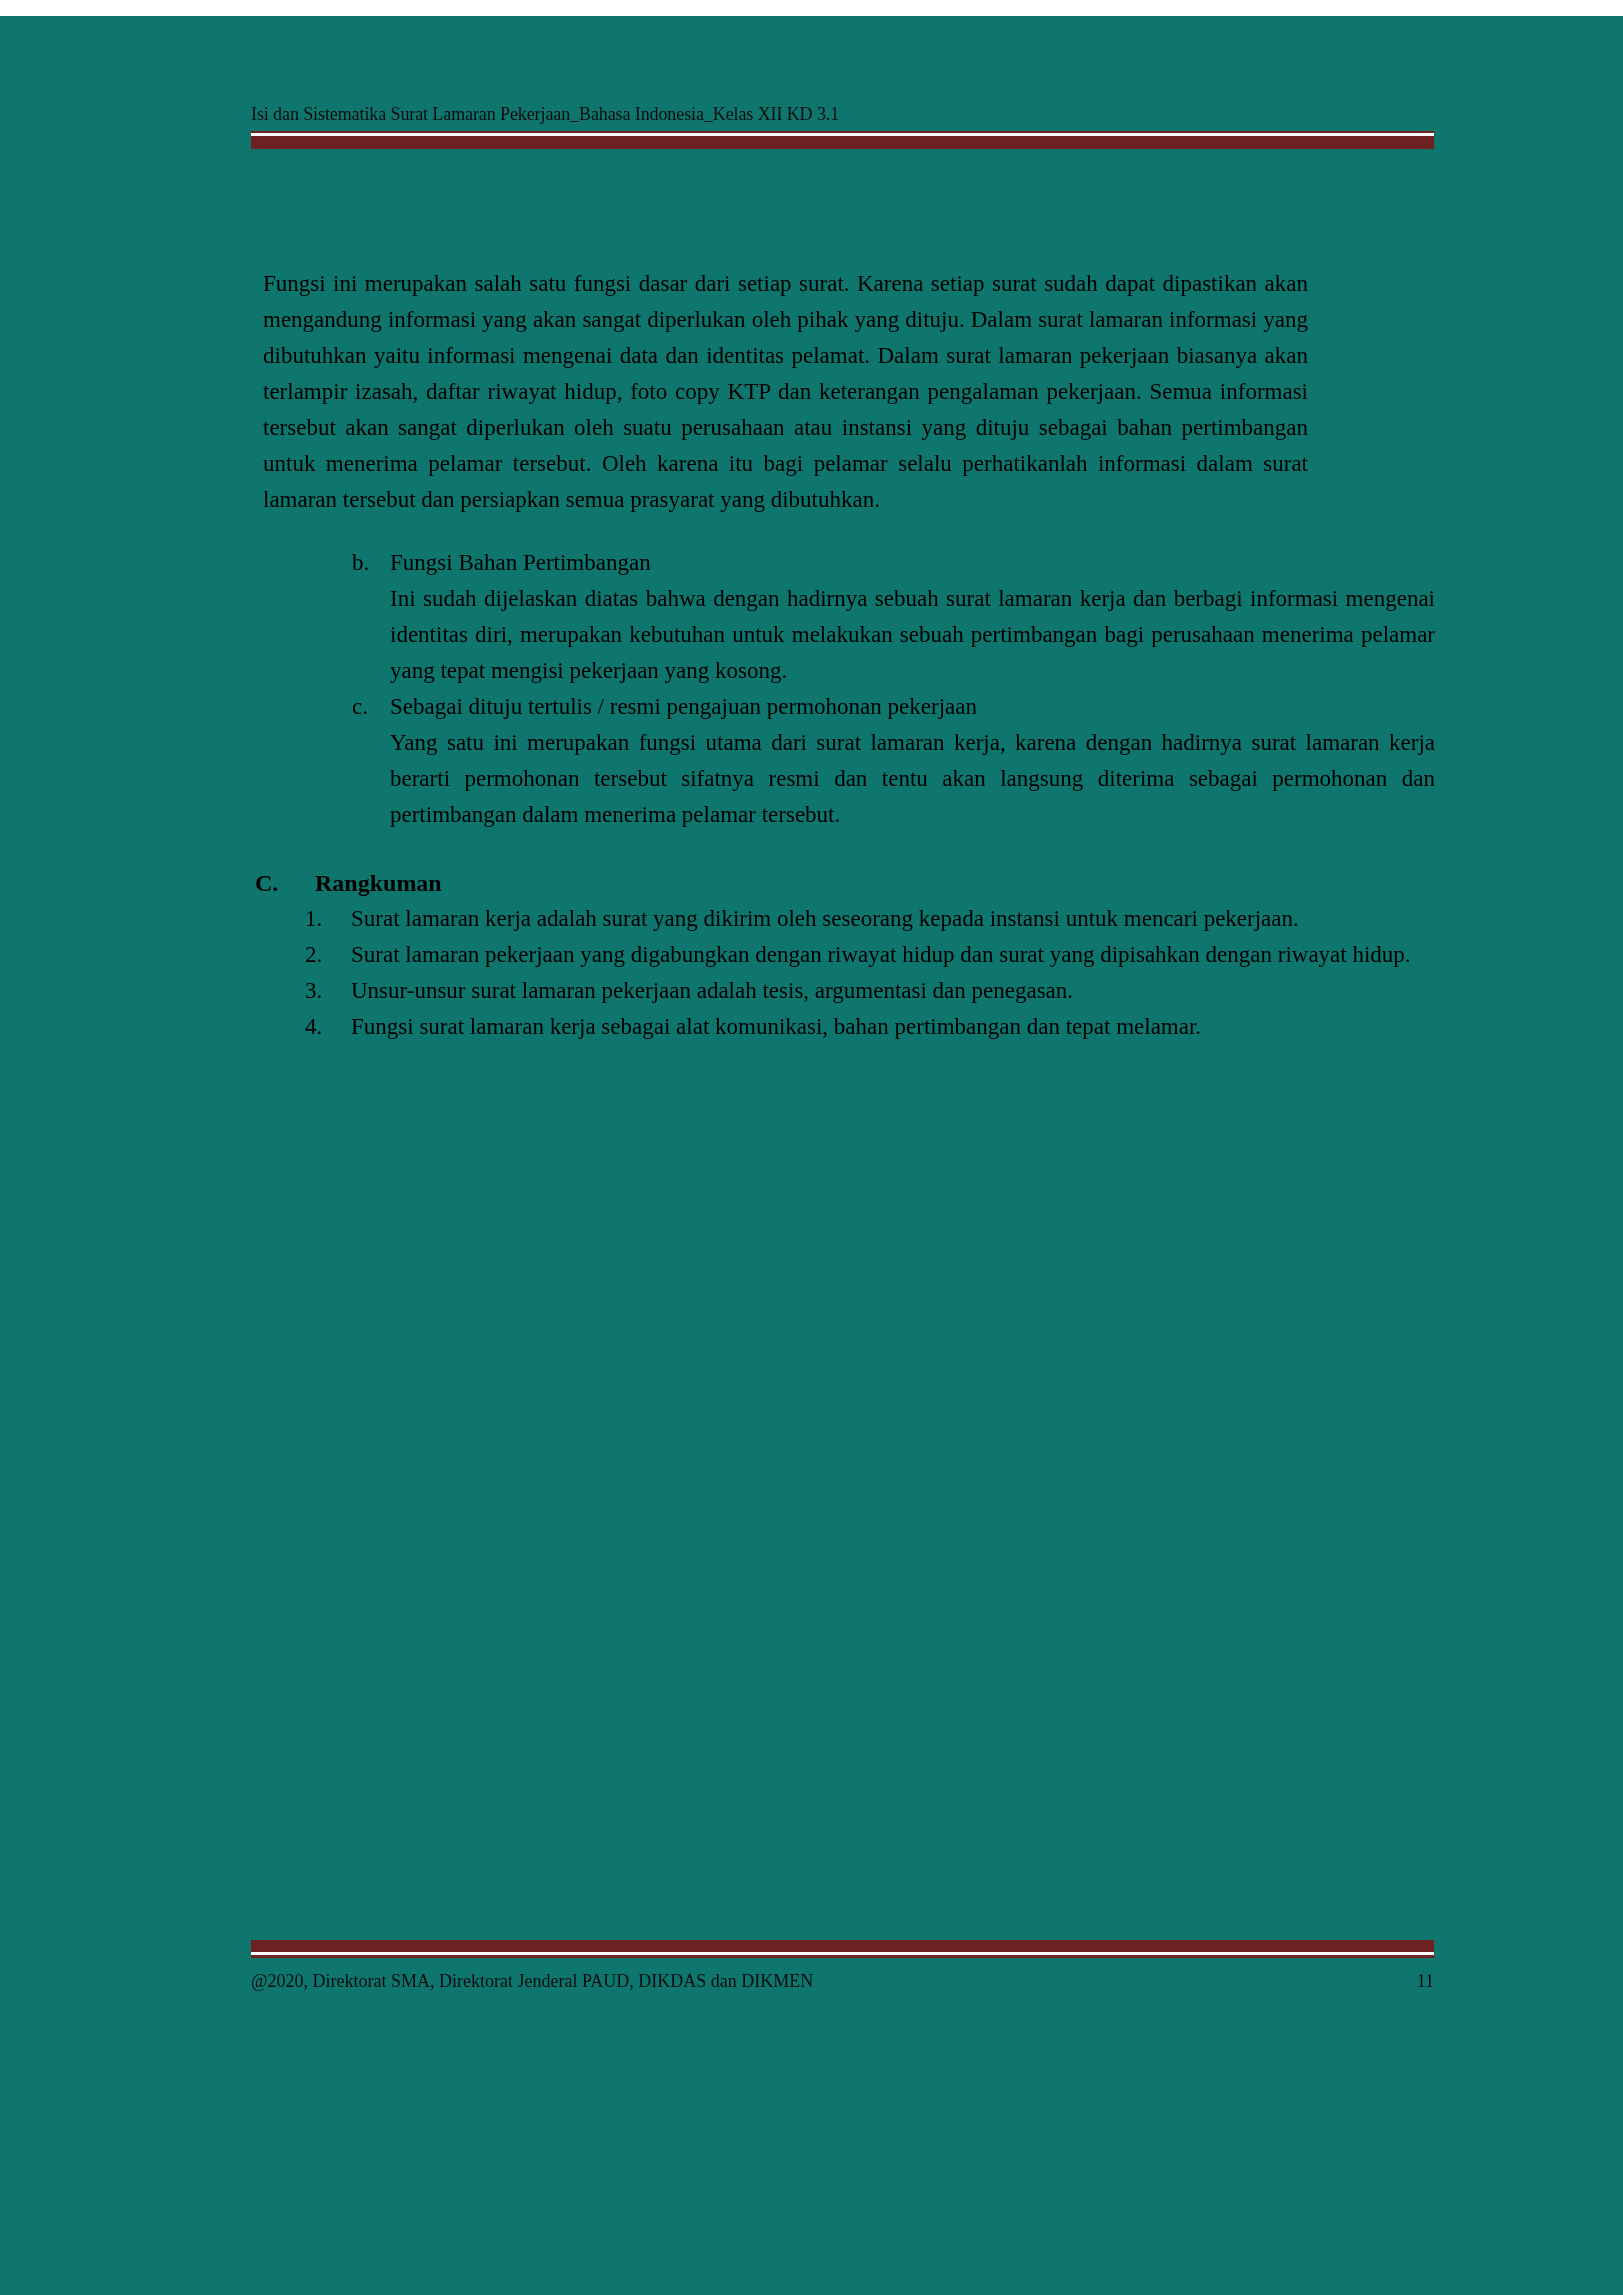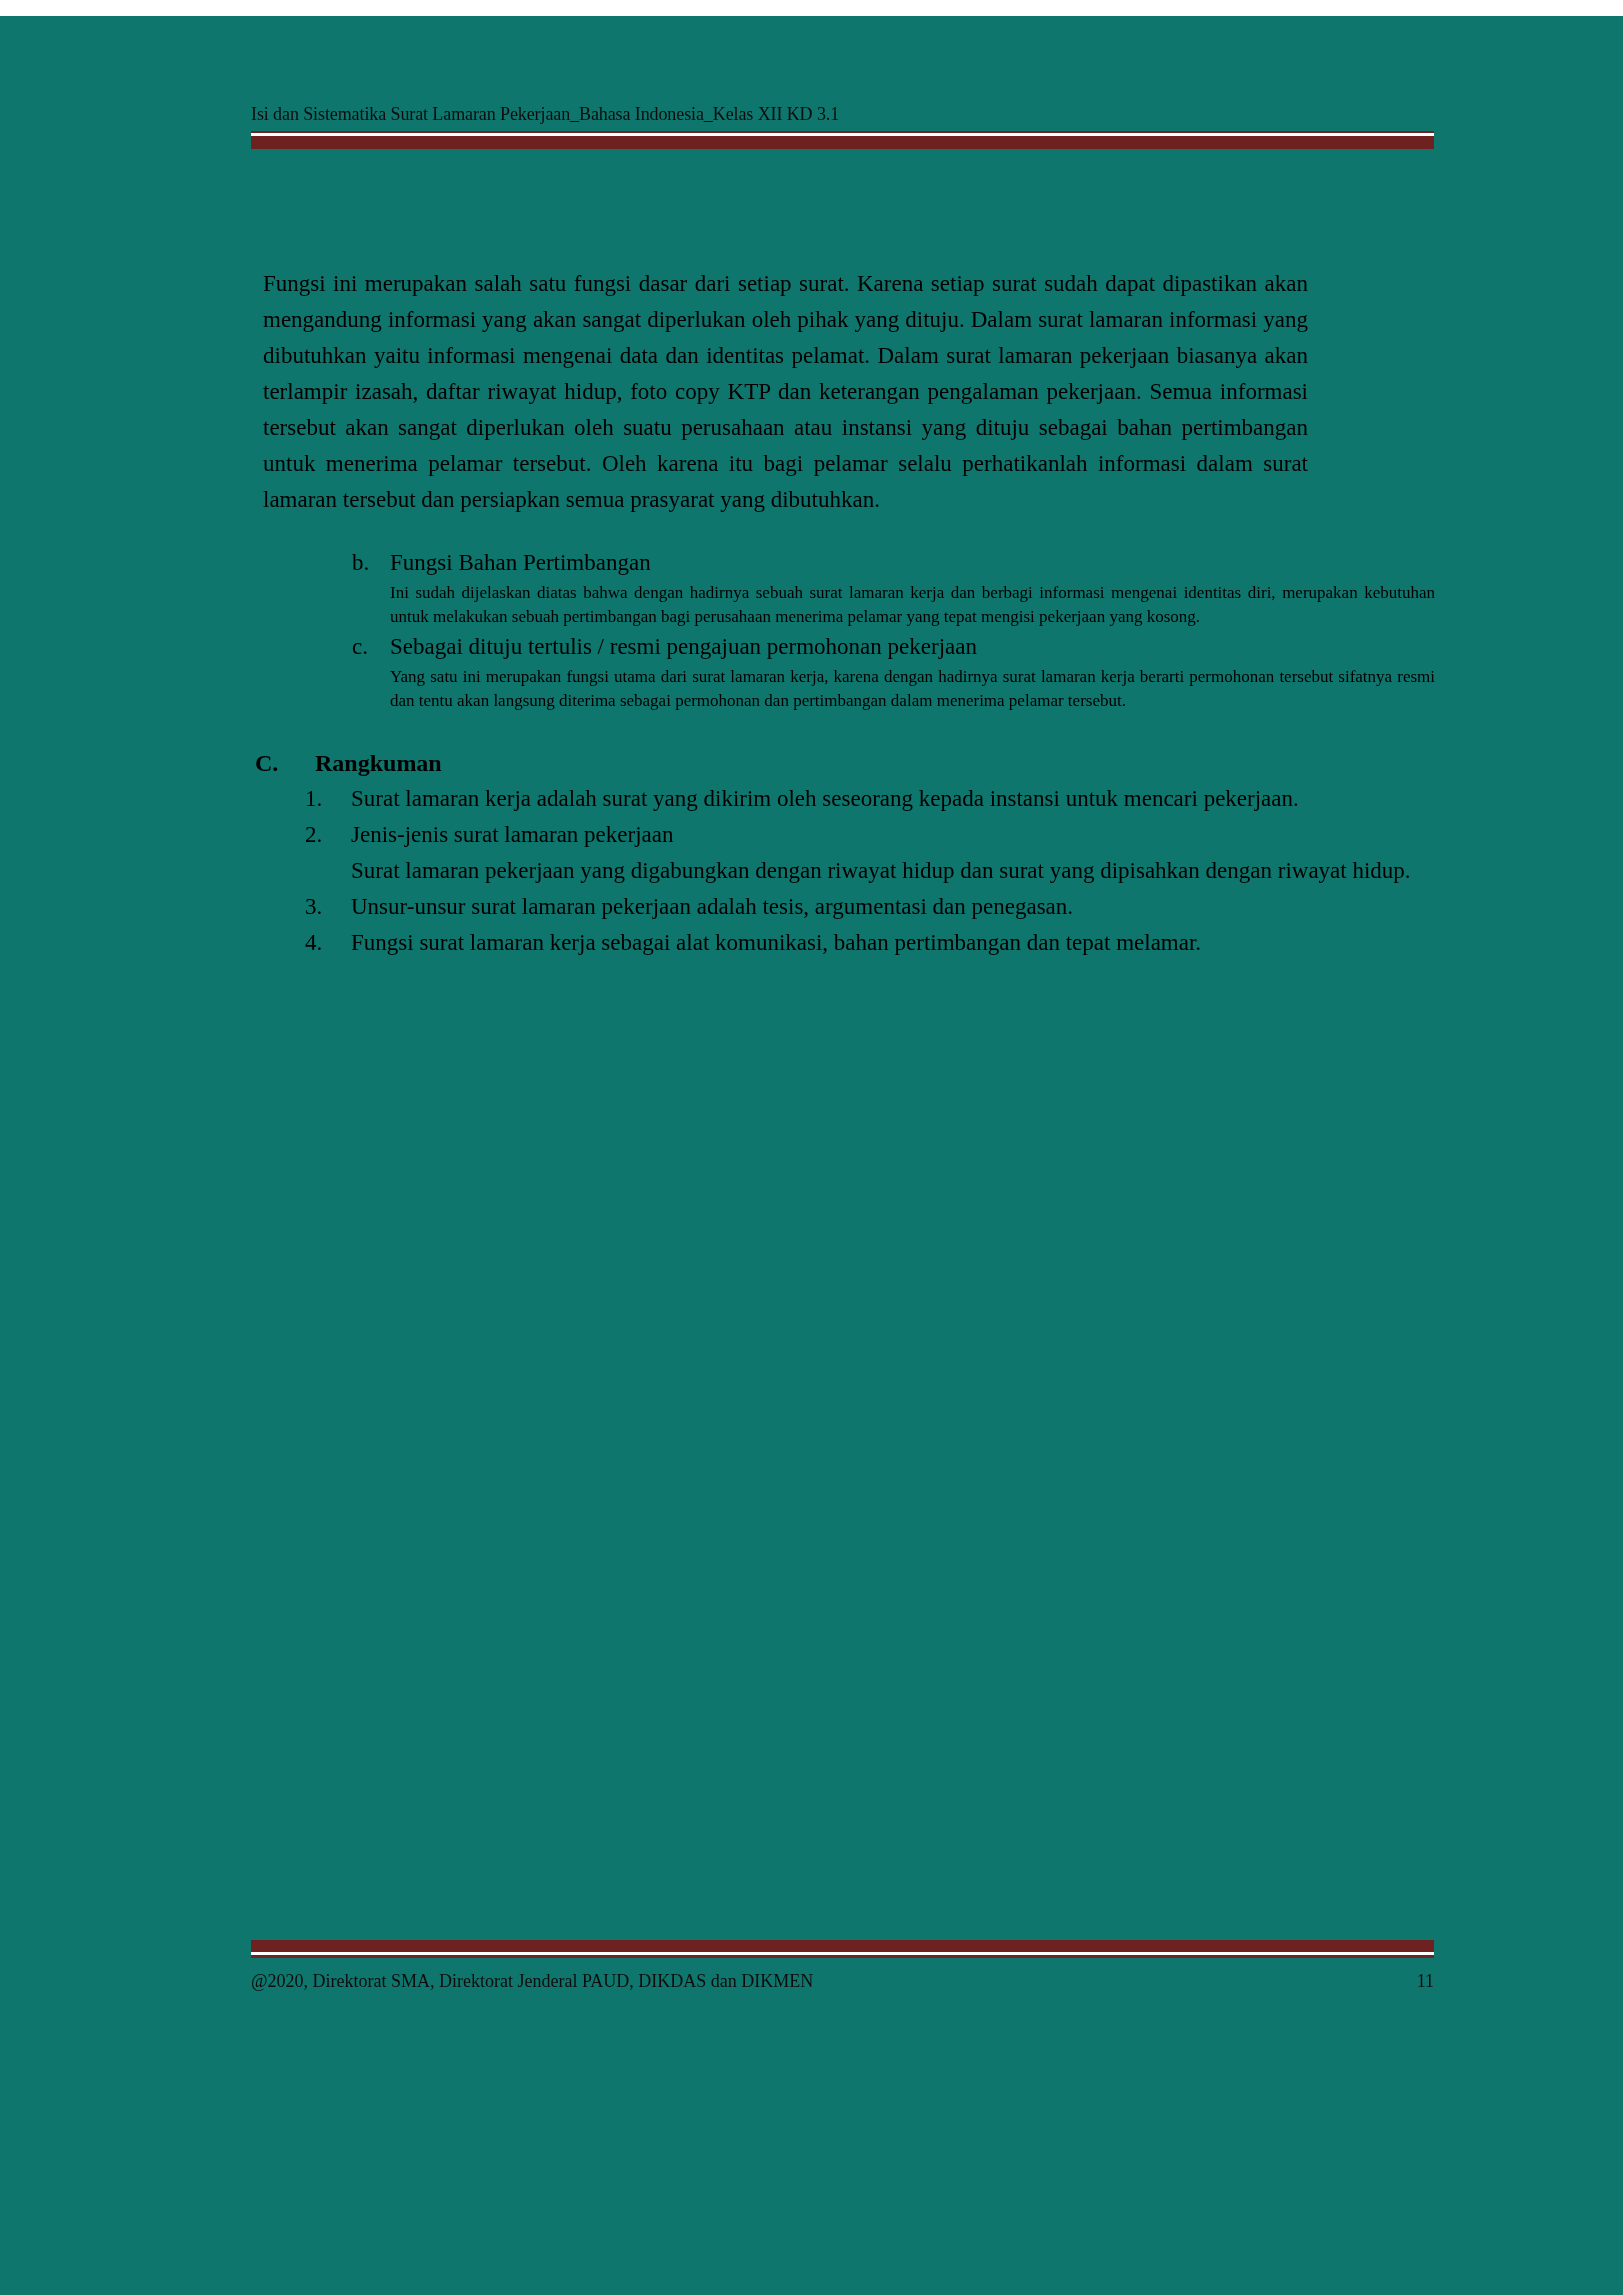--- a/index.html
+++ b/index.html
@@ -98,22 +98,22 @@
     left: 0;
     top: 0;
     font-size: 23px;
     line-height: 36px;
   }
   .alpha-title {
     font-size: 23px;
     line-height: 36px;
   }
   .alpha-body {
-    font-size: 17px;
-    line-height: 24px;
+    font-size: 23px;
+    line-height: 36px;
     text-align: justify;
   }
 
   
   .section-c {
     margin-top: 32px;
   }
   .section-heading {
     position: relative;
     font-weight: bold;
@@ -219,21 +219,20 @@
 
       <ol class="num-list">
 
         <li class="num-item">
           <span class="num-marker">1.</span>
           <span class="num-text">Surat lamaran kerja adalah surat yang dikirim oleh seseorang kepada instansi untuk mencari pekerjaan.</span>
         </li>
 
         <li class="num-item">
           <span class="num-marker">2.</span>
-          <span class="num-text">Jenis-jenis surat lamaran pekerjaan</span>
           <span class="num-sub">Surat lamaran pekerjaan yang digabungkan dengan riwayat hidup dan surat yang dipisahkan dengan riwayat hidup.</span>
         </li>
 
         <li class="num-item">
           <span class="num-marker">3.</span>
           <span class="num-text">Unsur-unsur surat lamaran pekerjaan adalah tesis, argumentasi dan penegasan.</span>
         </li>
 
         <li class="num-item">
           <span class="num-marker">4.</span>

